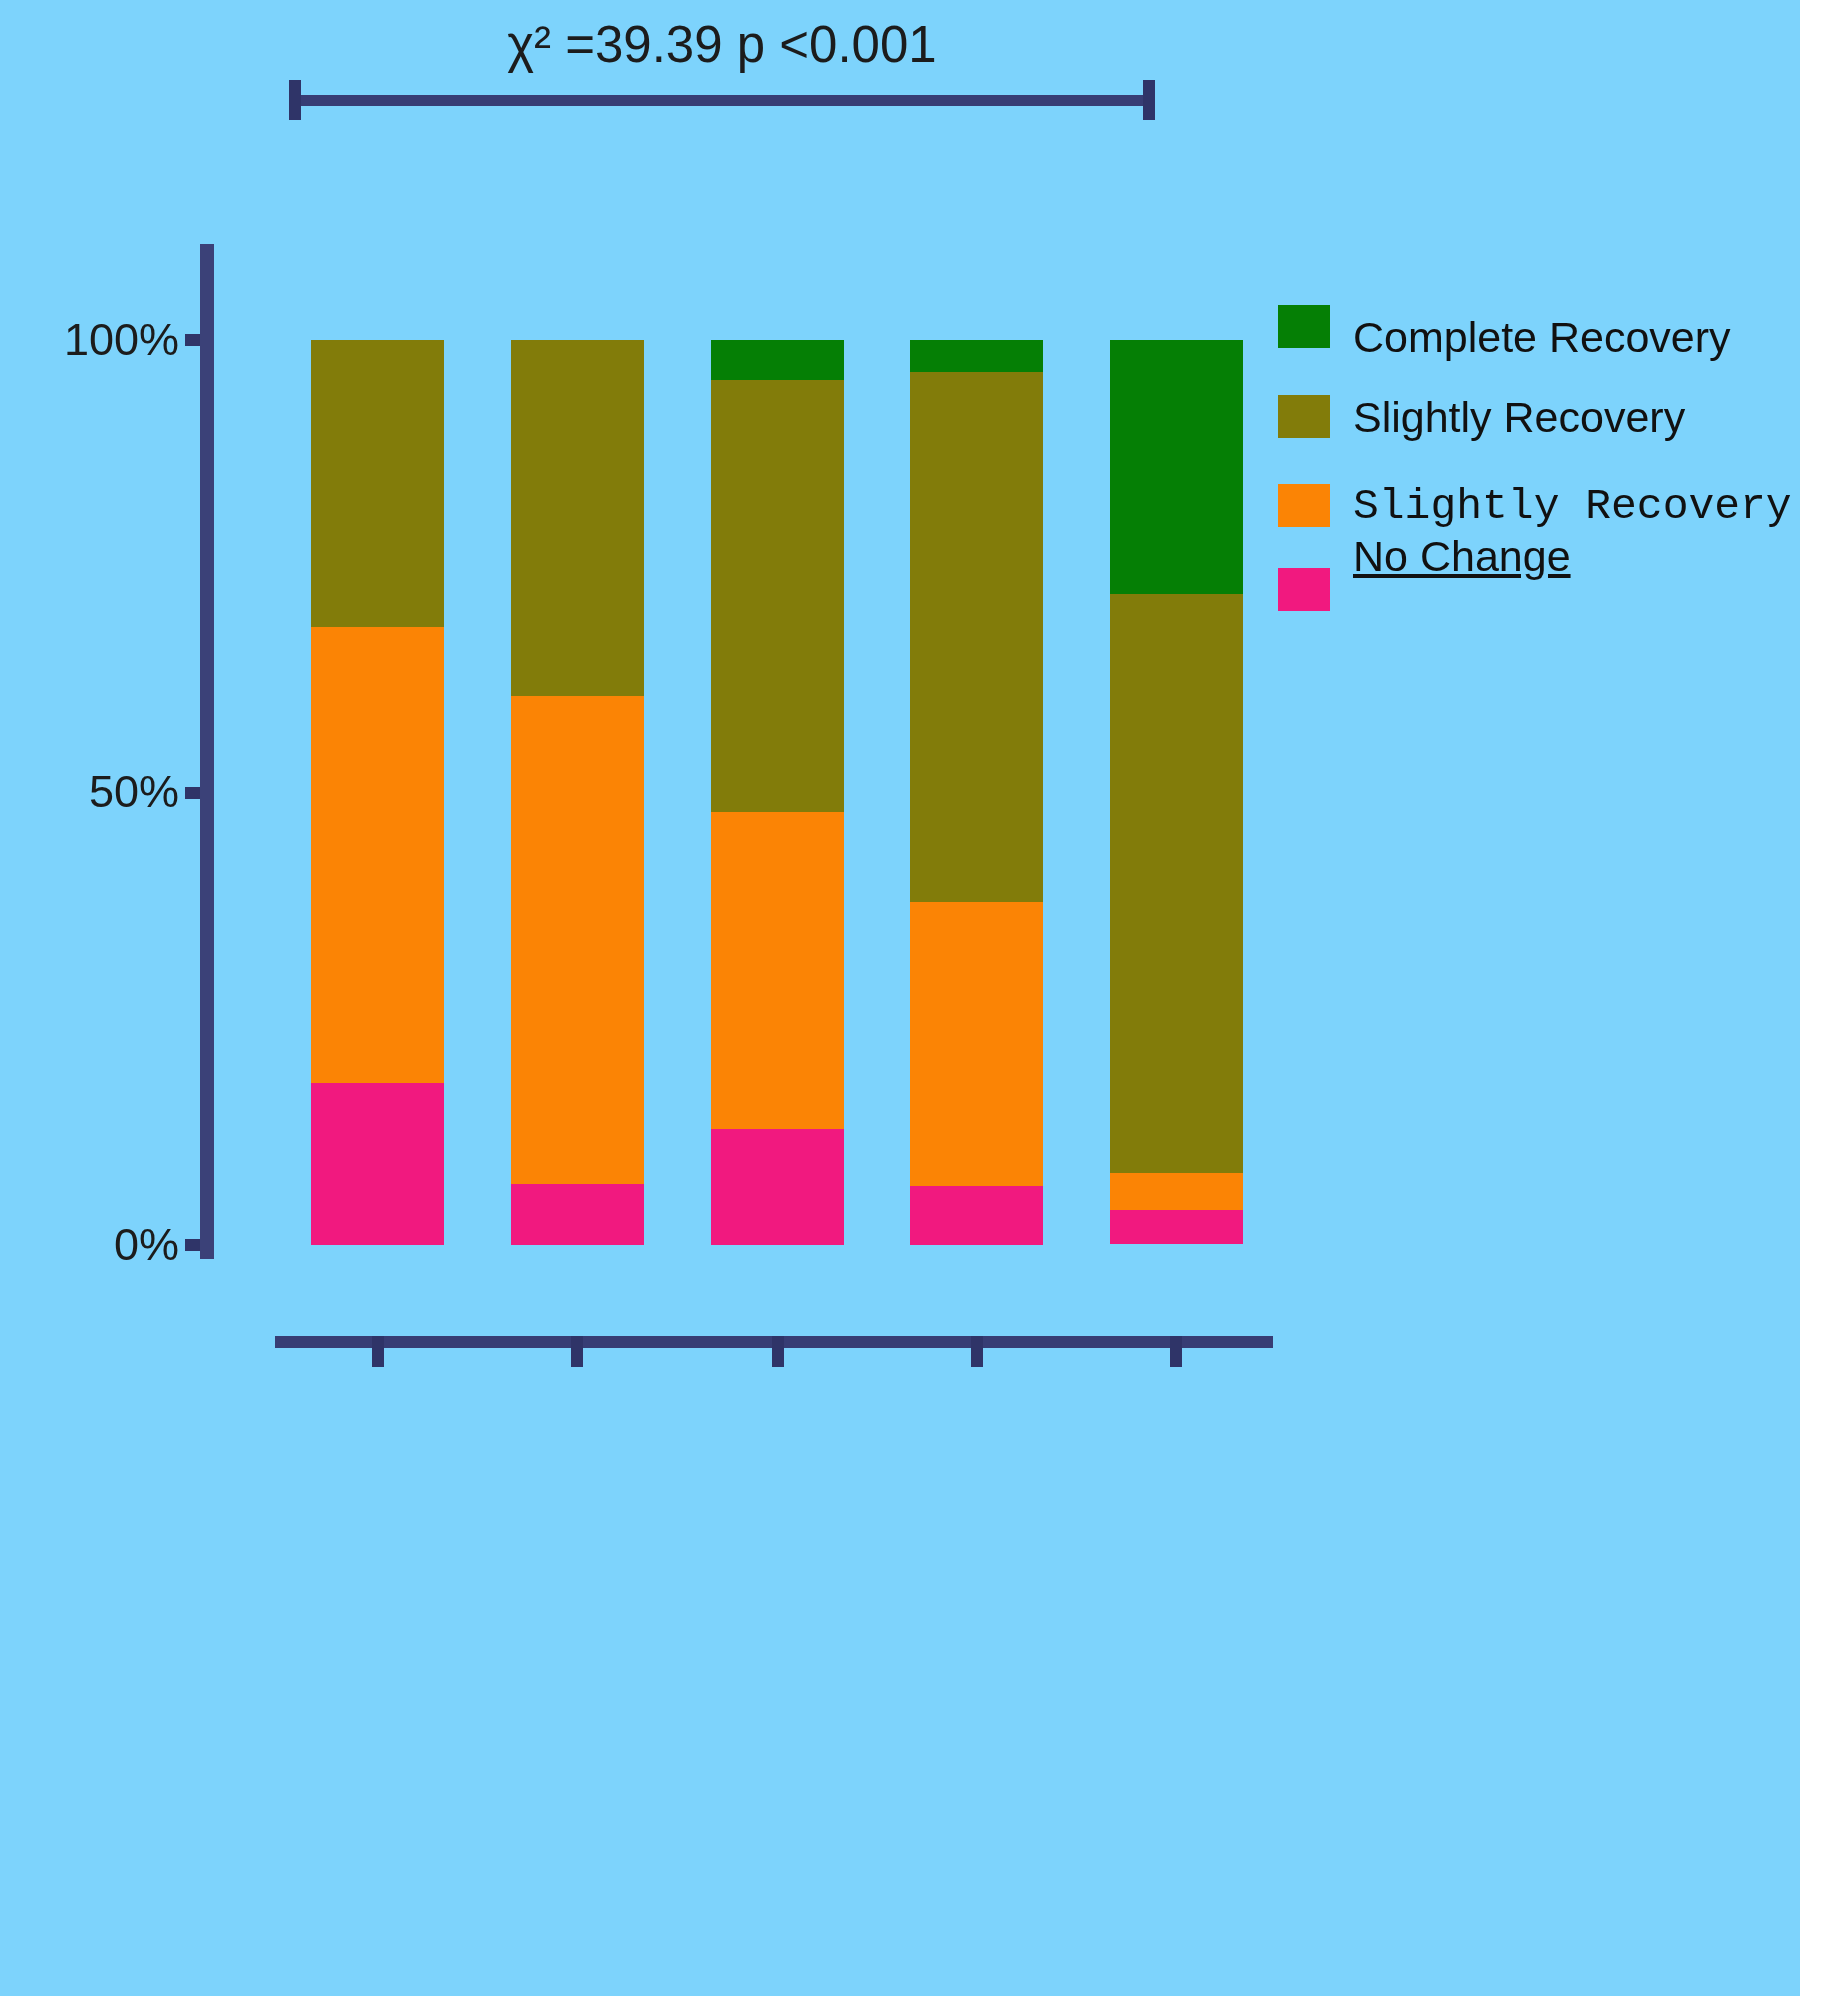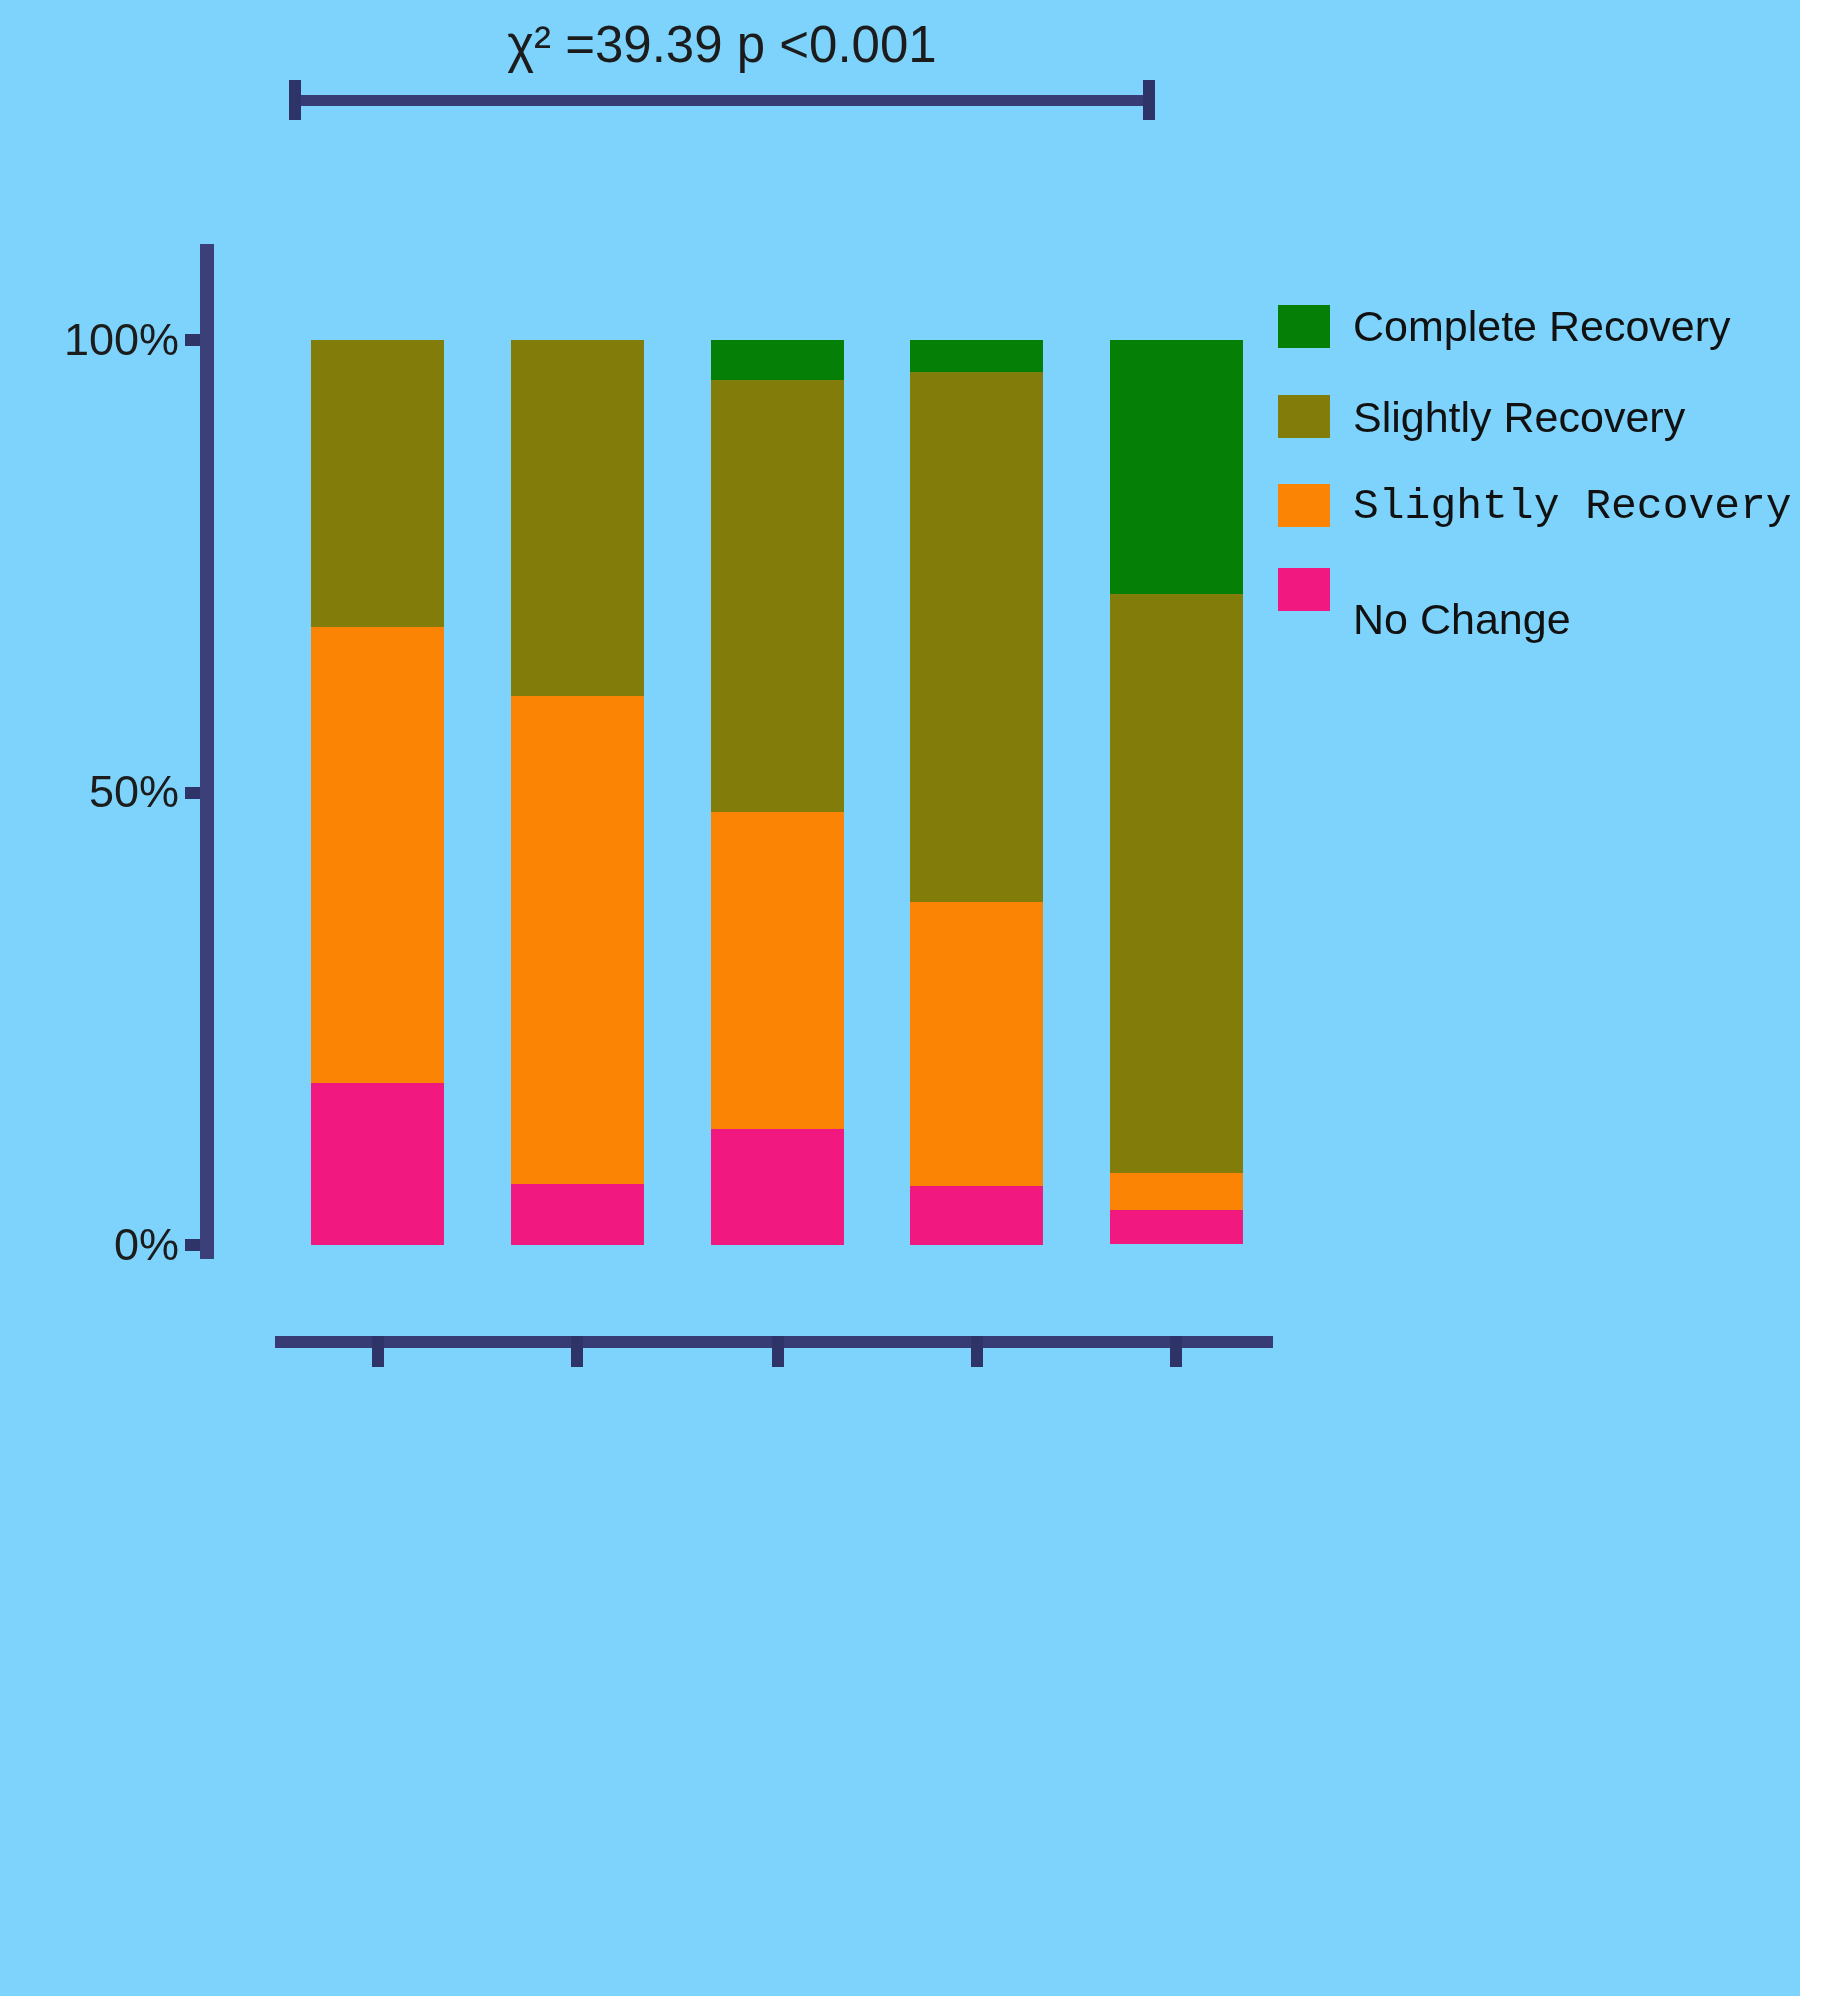--- a/index.html
+++ b/index.html
@@ -81,23 +81,23 @@
   <div class="abs" id="x-ticks">
       <div class="x-tick-mark" style="left: 372px; top: 1336px; width: 11.8px; height: 31px;"></div>
       <div class="x-tick-mark" style="left: 571px; top: 1336px; width: 11.8px; height: 31px;"></div>
       <div class="x-tick-mark" style="left: 772px; top: 1336px; width: 11.8px; height: 31px;"></div>
       <div class="x-tick-mark" style="left: 971px; top: 1336px; width: 11.8px; height: 31px;"></div>
       <div class="x-tick-mark" style="left: 1170px; top: 1336px; width: 11.8px; height: 31px;"></div>
     </div>
   <div class="abs" id="x-labels"></div>
   <div class="abs" id="legend">
       <div class="legend-swatch" style="left: 1278px; top: 305px; background: rgb(5, 127, 5);"></div>
-      <div class="legend-label" style="top: 299px;">Complete Recovery</div>
+      <div class="legend-label" style="top: 310px;">Complete Recovery</div>
       <div class="legend-swatch" style="left: 1278px; top: 395px; background: rgb(130, 124, 10);"></div>
       <div class="legend-label" style="top: 390px;">Slightly Recovery</div>
       <div class="legend-swatch" style="left: 1278px; top: 484px; background: rgb(251, 132, 5);"></div>
       <div class="legend-label" style="top: 479px; font-family: Liberation Mono, monospace;">Slightly Recovery</div>
       <div class="legend-swatch" style="left: 1278px; top: 568px; background: rgb(241, 25, 127);"></div>
-      <div class="legend-label" style="top: 592px;">No Change</div>
+      <div class="legend-label" style="top: 529px; text-decoration: underline;">No Change</div>
     </div>
 
 </div>
 
 
 </body></html>

